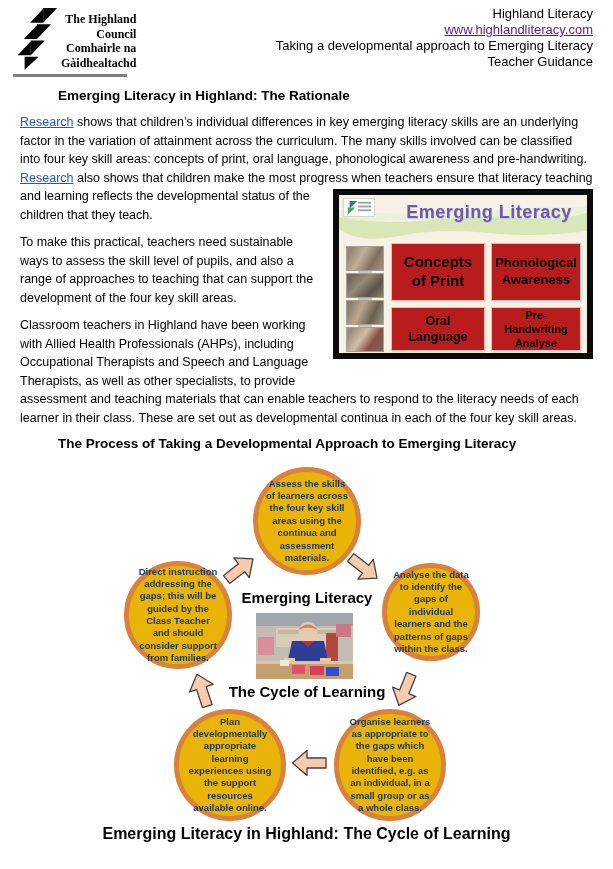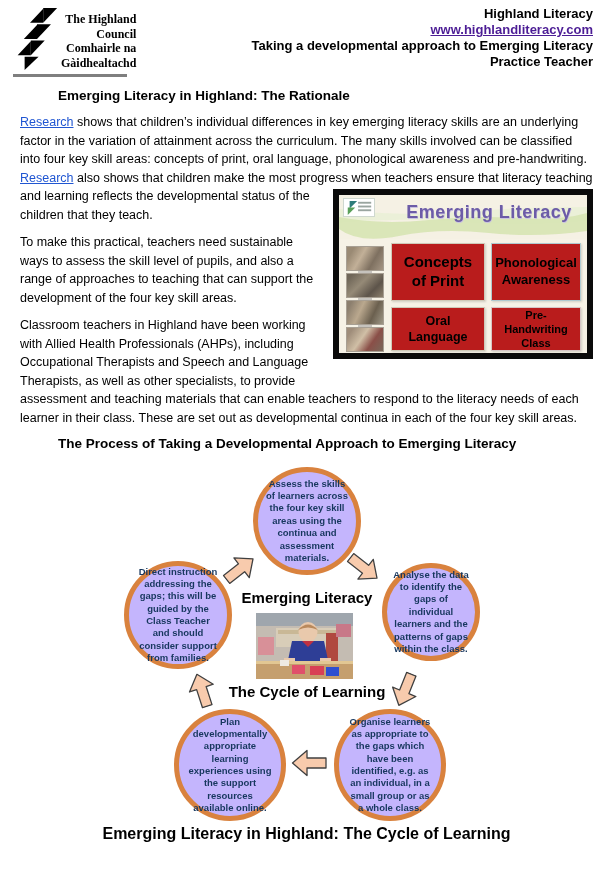--- a/index.html
+++ b/index.html
@@ -8,21 +8,21 @@
   .page{width:613px;height:869px;position:relative;}
 
   
   .header-row{position:relative;height:86px;}
   .logo{position:absolute;left:16px;top:8px;width:120px;display:flex;gap:3px;align-items:flex-end;}
   .logo svg{width:42px;height:62px;flex:0 0 auto;}
   .logo-text{flex:1;font-family:"Liberation Serif",serif;font-weight:bold;
              font-size:12px;line-height:14.5px;text-align:right;padding-top:3px;}
   .logo-rule{position:absolute;left:13px;top:74px;width:114px;height:3px;background:#7f7f7f;}
   .masthead{position:absolute;right:20px;top:6px;text-align:right;
-            font-weight:bold;font-size:13px;line-height:16px;}
+            font-weight:normal;font-size:13px;line-height:16px;}
   .masthead a{color:#4c1d95;text-decoration:underline;cursor:pointer;}
 
   
   .content{padding:0 20px;}
   .section-heading{font-size:13.5px;font-weight:bold;margin:2px 0 10px;padding-left:38px;}
   .para{font-size:12.5px;line-height:18.5px;margin:0 0 9px;}
   .para a.link{color:#2056D2;text-decoration:underline;cursor:pointer;}
 
   
   .slide-figure{float:right;width:260px;height:170px;margin:2px 0 14px 12px;
@@ -44,21 +44,21 @@
   .sbox{position:absolute;background:#b91c1c;display:flex;align-items:center;justify-content:center;
         text-align:center;font-weight:bold;box-sizing:border-box;padding:2px 6px;
         box-shadow:1px 1px 2px rgba(0,0,0,.15);}
   .sbox1{left:52px;top:48px;width:94px;height:58px;font-size:15px;border:1px solid #cfc9b8;line-height:1.25;}
   .sbox2{left:152px;top:48px;width:90px;height:58px;font-size:13px;border:1px solid #afc9cf;line-height:1.3;}
   .sbox3{left:52px;top:112px;width:94px;height:44px;font-size:12.5px;border:1px solid #cfc9b8;line-height:1.3;}
   .sbox4{left:152px;top:112px;width:90px;height:44px;font-size:11px;border:1px solid #d6c6c6;line-height:1.3;}
 
   
   .cycle{position:relative;height:362px;margin-top:2px;}
-  .circle{position:absolute;border:5px solid #D9823E;border-radius:50%;background:#c4b5fd;
+  .circle{position:absolute;border:5px solid #D9823E;border-radius:50%;background:#eab308;
           display:flex;align-items:center;justify-content:center;text-align:center;
           font-weight:bold;color:#17375E;font-size:9.5px;line-height:1.3;
           box-sizing:border-box;padding:8px;}
   .c1{left:253px;top:6px;width:108px;height:108px;}
   .c2{left:382px;top:102px;width:98px;height:98px;padding:6px;justify-content:flex-end;}
   .c3{left:334px;top:248px;width:112px;height:112px;}
   .c4{left:174px;top:248px;width:112px;height:112px;}
   .c5{left:124px;top:100px;width:108px;height:108px;}
   .arrow{position:absolute;width:36px;height:30px;}
   .a1{left:222px;top:93px;transform:rotate(-38deg);}
@@ -96,21 +96,21 @@
         <div>Council</div>
         <div>Comhairle na</div>
         <div>Gàidhealtachd</div>
       </div>
     </div>
     <div class="logo-rule"></div>
     <div class="masthead">
       <div>Highland Literacy</div>
       <div><a>www.highlandliteracy.com</a></div>
       <div>Taking a developmental approach to Emerging Literacy</div>
-      <div>Practice Teacher</div>
+      <div>Teacher Guidance</div>
     </div>
   </div>
 
   <div class="content">
     <div class="section-heading">Emerging Literacy in Highland: The Rationale</div>
 
     <div class="para"><a class="link">Research</a><span> shows that children’s individual differences in key emerging literacy skills are an underlying factor in the variation of attainment across the curriculum. The many skills involved can be classified into four key skill areas: concepts of print, oral language, phonological awareness and pre-handwriting. </span><a class="link">Research</a><span> also shows that children make the most progress when teachers </span>
       <div class="slide-figure">
         <div class="slide-inner">
           <svg class="slide-wash" viewBox="0 0 248 44">
@@ -130,21 +130,21 @@
           <div class="slide-title">Emerging Literacy</div>
           <div class="thumb-strip">
             <div class="thumb t1"></div>
             <div class="thumb t2"></div>
             <div class="thumb t3"></div>
             <div class="thumb t4"></div>
           </div>
           <div class="sbox sbox1">Concepts of Print</div>
           <div class="sbox sbox2">Phonological Awareness</div>
           <div class="sbox sbox3">Oral Language</div>
-          <div class="sbox sbox4">Pre-Handwriting Class</div>
+          <div class="sbox sbox4">Pre-Handwriting Analyse</div>
         </div>
       </div><span>ensure that literacy teaching and learning reflects the developmental status of the children that they teach.</span></div>
 
     <div class="para">To make this practical, teachers need sustainable ways to assess the skill level of pupils, and also a range of approaches to teaching that can support the development of the four key skill areas.</div>
     <div class="para">Classroom teachers in Highland have been working with Allied Health Professionals (AHPs), including Occupational Therapists and Speech and Language Therapists, as well as other specialists, to provide assessment and teaching materials that can enable teachers to respond to the literacy needs of each learner in their class. These are set out as developmental continua in each of the four key skill areas.</div>
 
     <div class="section-heading">The Process of Taking a Developmental Approach to Emerging Literacy</div>
   </div>
 
   <div class="cycle">

